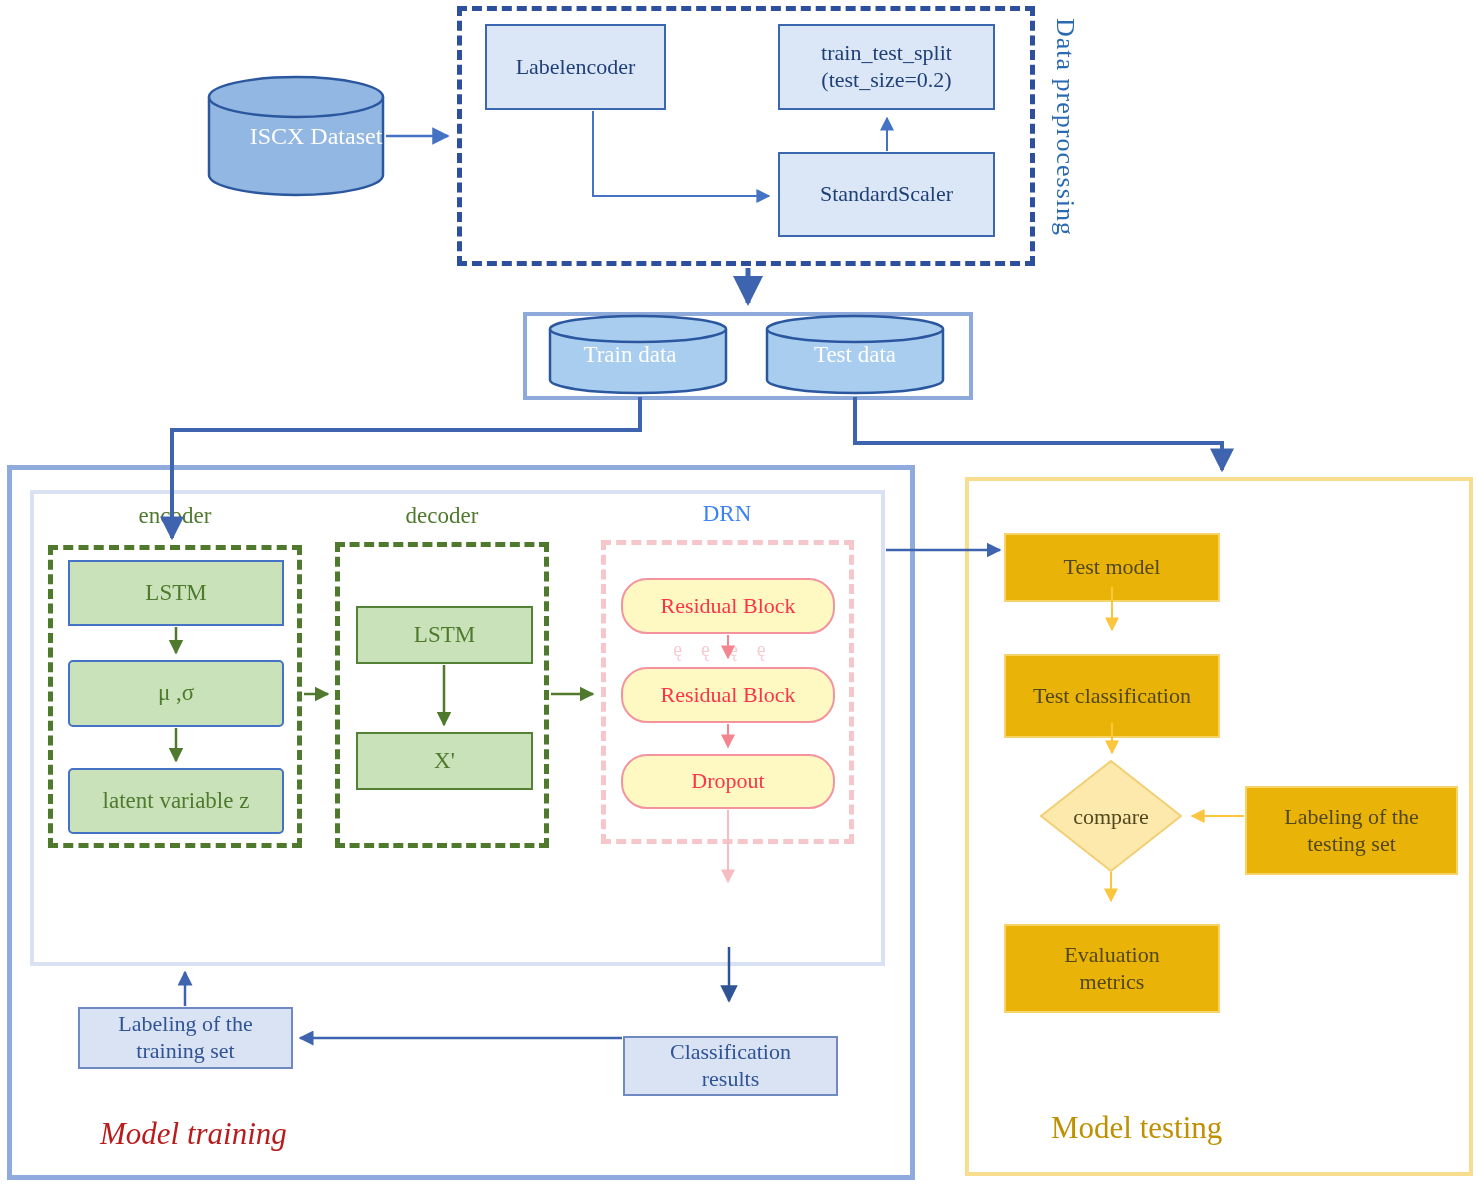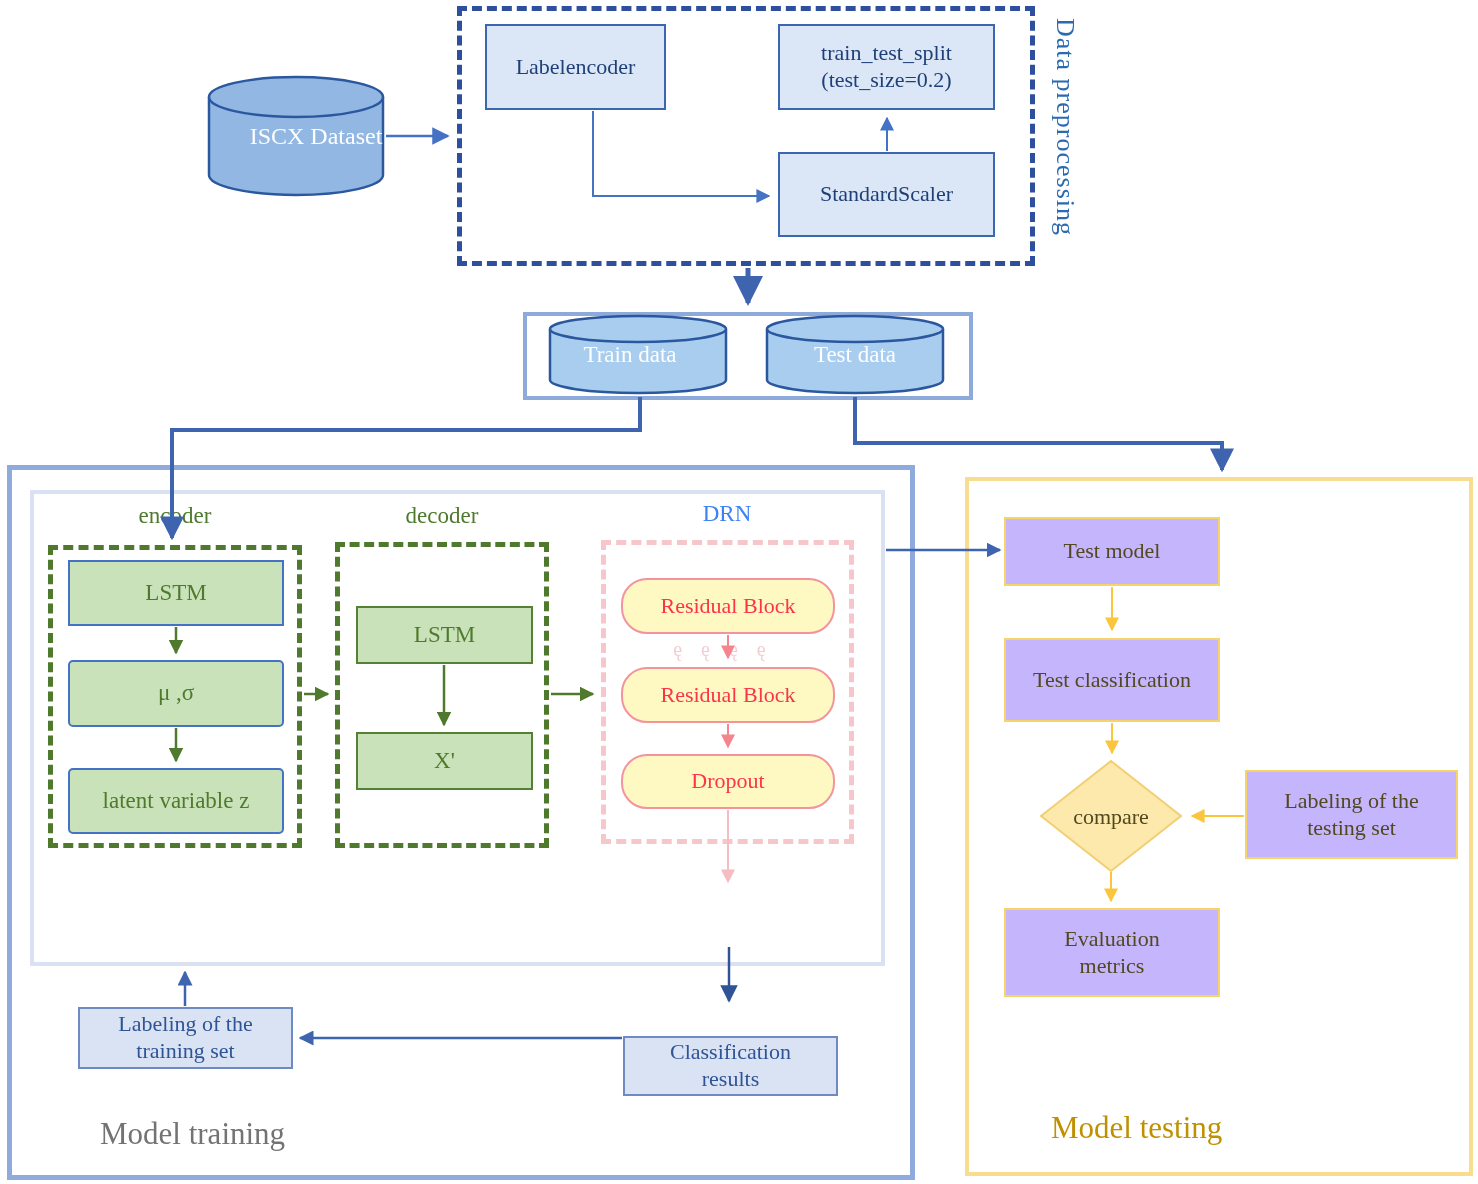--- a/index.html
+++ b/index.html
@@ -23,21 +23,21 @@
   .dash-green{border:5px dashed #4f7a2e;}
   .heading{position:absolute;text-align:center;font-size:23px;}
   .h-green{color:#4f7a2e;}
   .h-red{color:#3b82f6;}
   
   .pink-box{background:#fef9c3;border:2px solid #f4939e;color:#fb3449;font-size:22px;border-radius:26px;}
   .dash-pink{border:5px dashed #f6c6cb;}
   .ellipsis-row{position:absolute;color:#f7ccd1;font-size:20px;letter-spacing:7px;text-align:center;}
   
   .testing-box{border:4px solid #f9dd8f;}
-  .yellow-box{background:#c4b5fd;border:2px solid #f7d469;color:#52481f;font-size:22px;}
+  .yellow-box{background:#eab308;border:2px solid #f7d469;color:#52481f;font-size:22px;margin-top:16px;}
   .big-label{position:absolute;font-size:31px;}
   .vertical-label{position:absolute;writing-mode:vertical-rl;color:#2a6ab2;font-size:26px;letter-spacing:1px;}
   .cyl-label{position:absolute;inset:0;display:flex;align-items:center;justify-content:center;
              color:#fdfdfd;font-size:23px;}
   svg.overlay{position:absolute;left:0;top:0;pointer-events:none;}
 </style>
 </head>
 <body>
 
 <div id="canvas">
@@ -94,21 +94,21 @@
   <div class="abs dash-pink" style="left:601px;top:540px;width:253px;height:304px;"></div>
   <div class="node pink-box" style="left:621px;top:578px;width:214px;height:56px;">Residual Block</div>
   <div class="ellipsis-row" style="left:658px;top:638px;width:130px;">ę ę ę ę</div>
   <div class="node pink-box" style="left:621px;top:667px;width:214px;height:56px;">Residual Block</div>
   <div class="node pink-box" style="left:621px;top:754px;width:214px;height:55px;">Dropout</div>
 
   <div class="node blue-soft" style="left:623px;top:1008px;width:215px;height:60px;margin-top:28px;">Classification
 results</div>
   <div class="node blue-soft" style="left:78px;top:1007px;width:215px;height:62px;">Labeling of the
 training set</div>
-  <div class="big-label" style="left:100px;top:1116px;color:#737373;">Model training</div>
+  <div class="big-label" style="left:100px;top:1116px;color:#b91c1c;font-style:italic;">Model training</div>
 
   <div class="abs testing-box" style="left:965px;top:477px;width:508px;height:699px;"></div>
   <div class="node yellow-box" style="left:1004px;top:517px;width:216px;height:69px;">Test model</div>
   <div class="node yellow-box" style="left:1004px;top:638px;width:216px;height:84px;">Test classification</div>
   <div class="node yellow-box" style="left:1245px;top:770px;width:213px;height:89px;">Labeling of the
 testing set</div>
   <div class="node yellow-box" style="left:1004px;top:908px;width:216px;height:89px;">Evaluation
 metrics</div>
   <div class="big-label" style="left:1051px;top:1110px;color:#bf9000;">Model testing</div>
 

